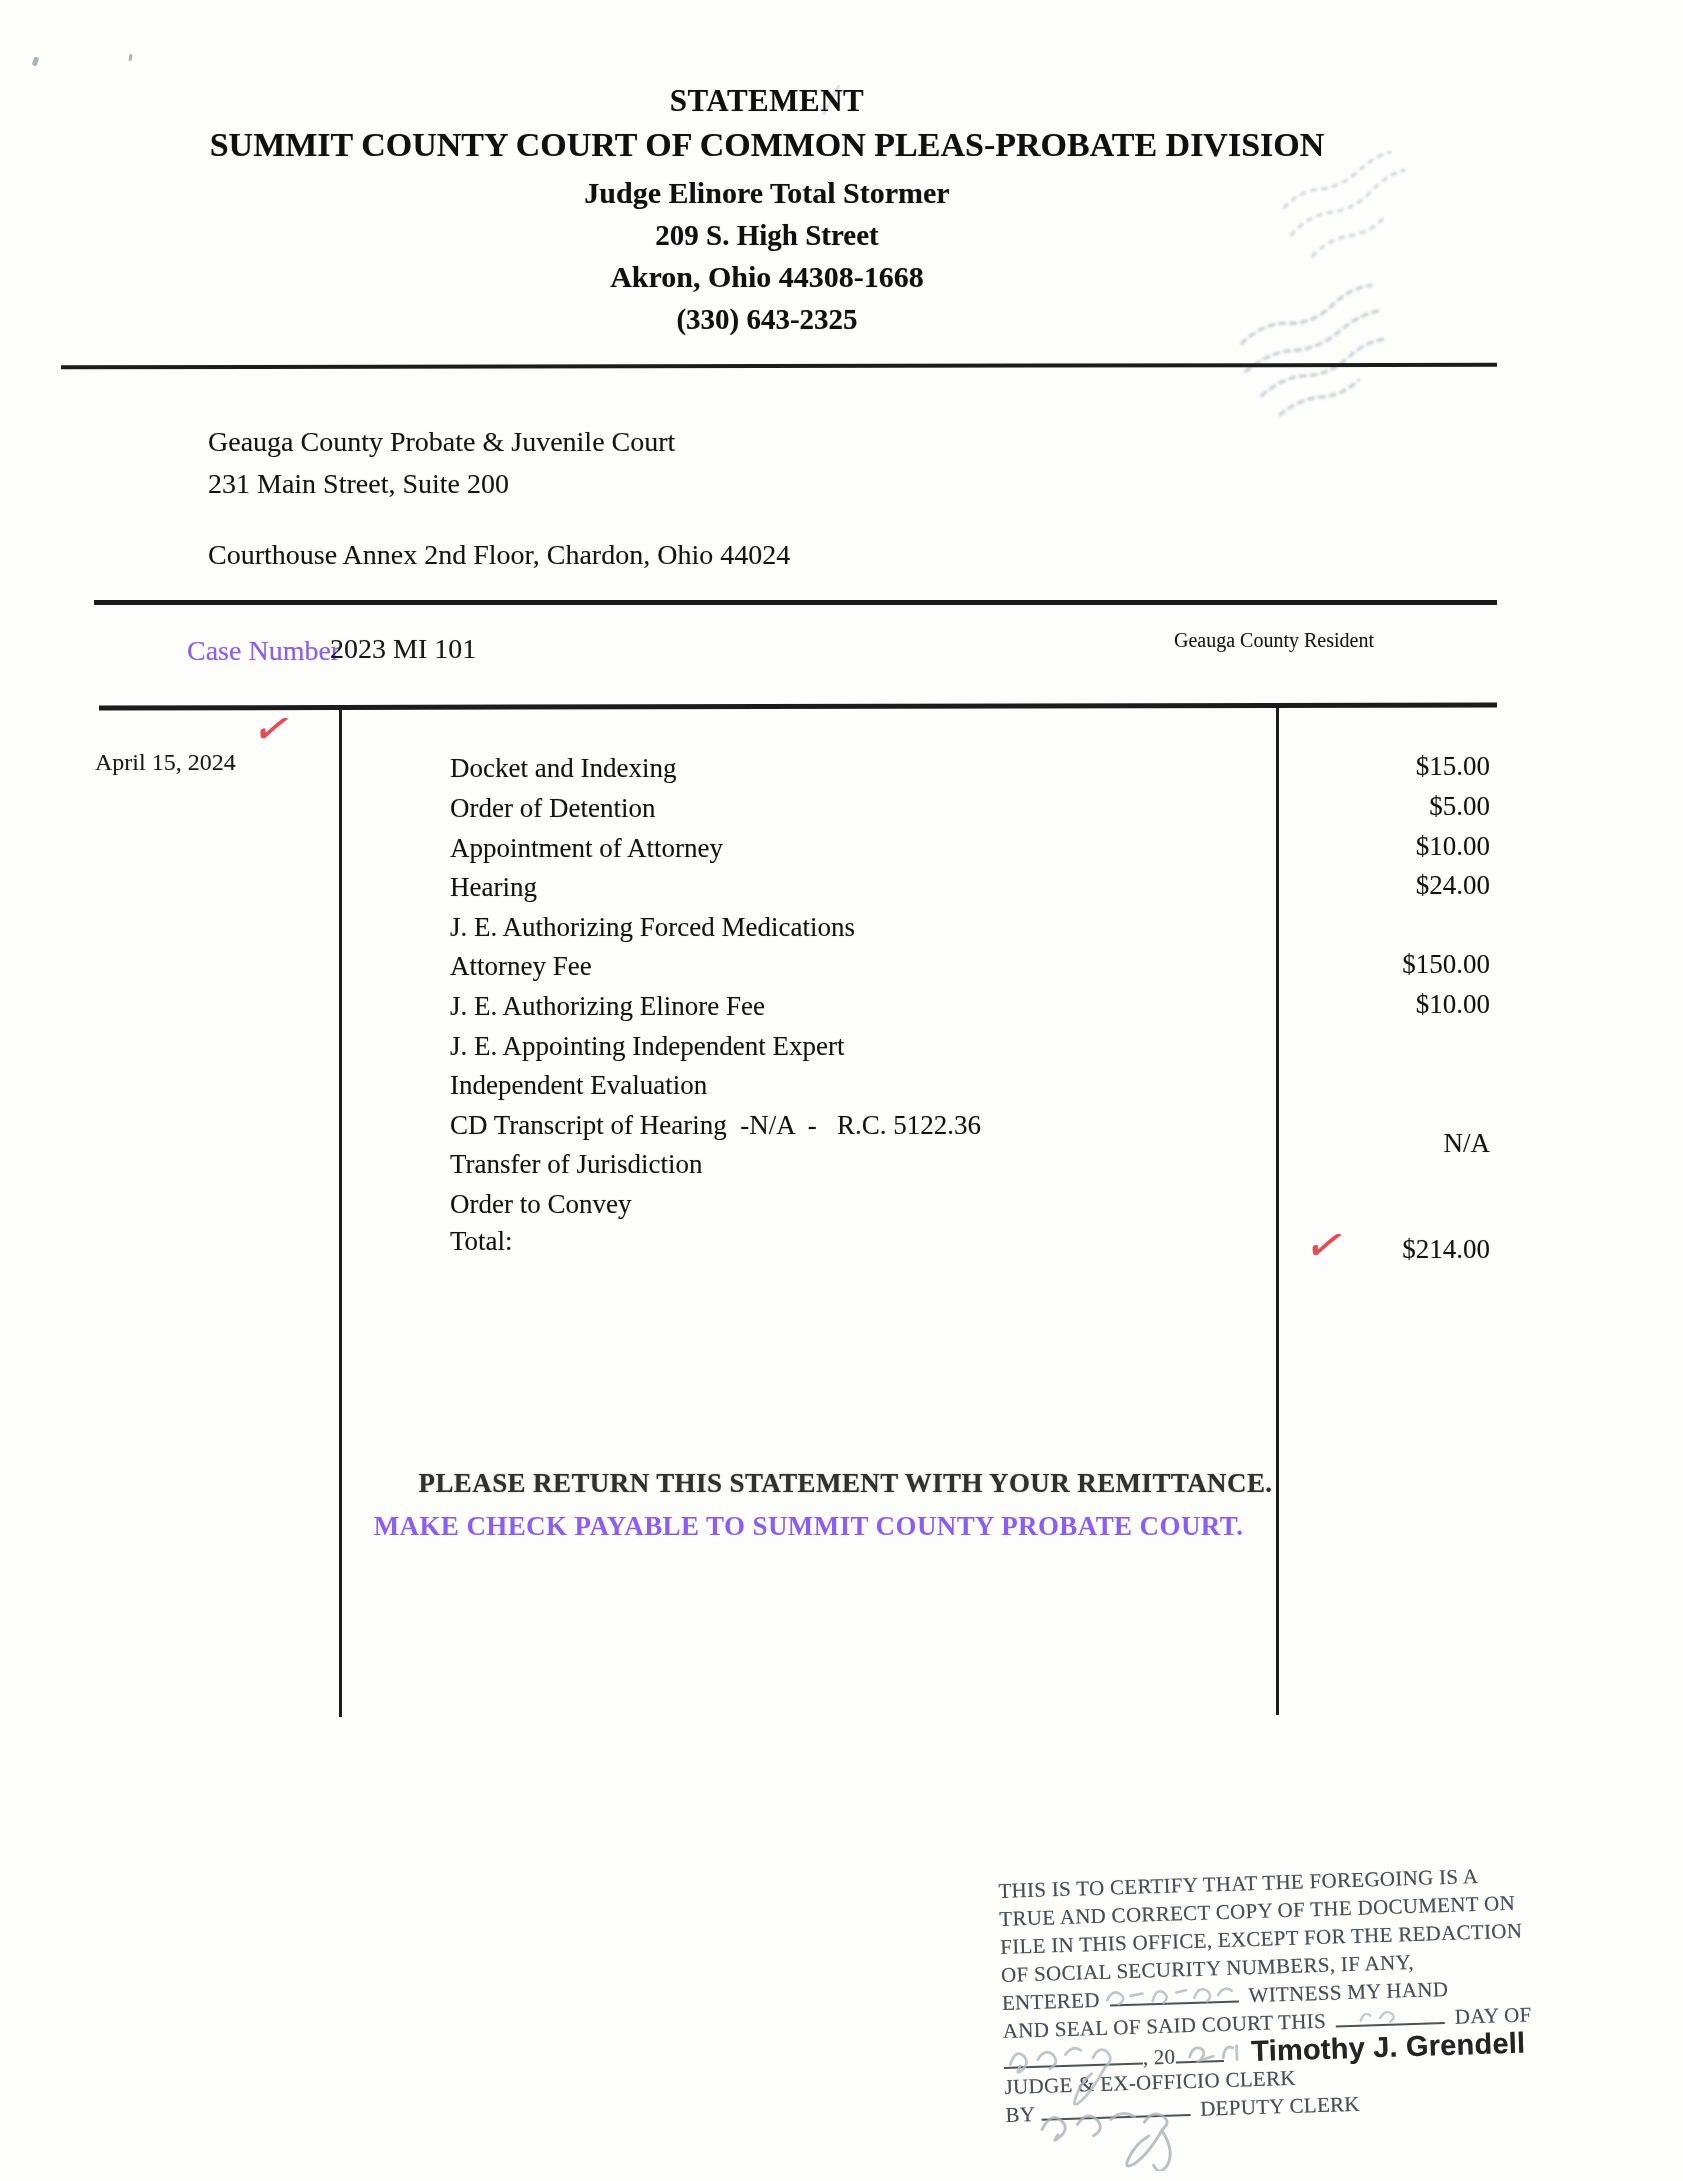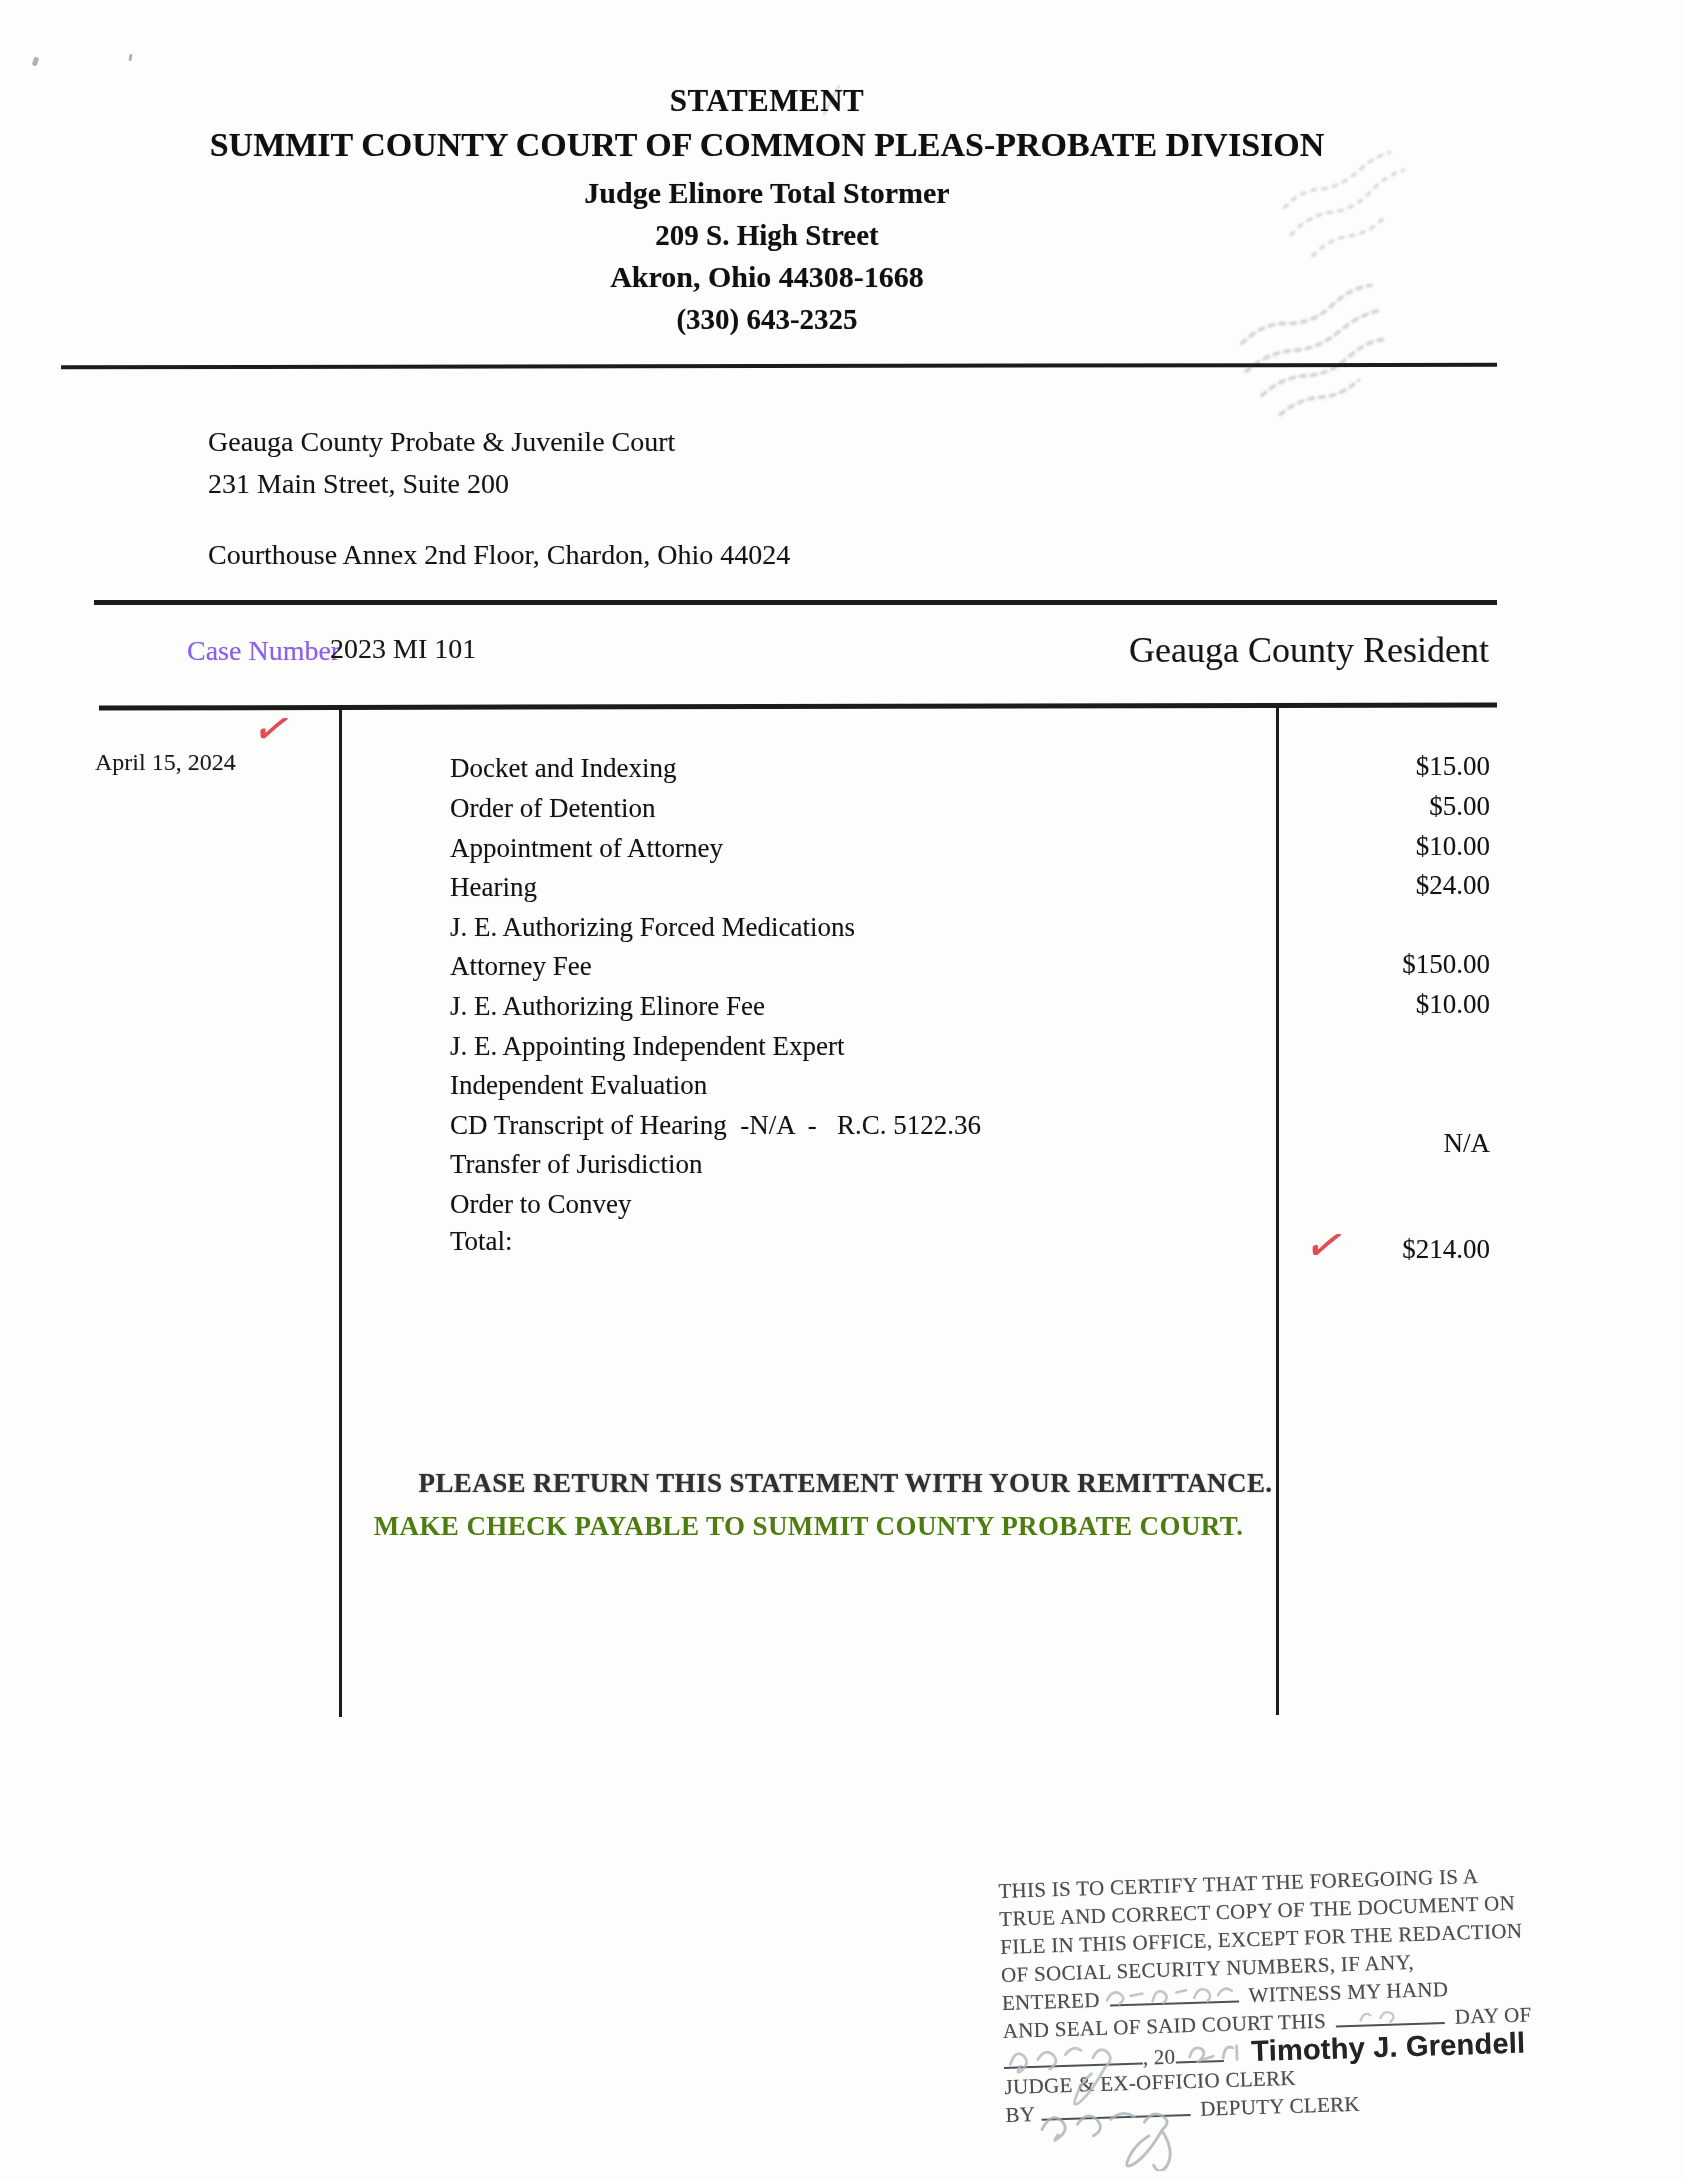--- a/index.html
+++ b/index.html
@@ -34,41 +34,41 @@
   .vline-left {left:339px;  top:707px; height:1010px;}
   .vline-right{left:1276px; top:707px; height:1008px;}
 
   
   .rcp{left:208px; font-size:28px; color:#141414;}
   .rcp1{top:426px;} .rcp2{top:468px;} .rcp3{top:511px;margin-top:28px;}
 
   
   .case-label{left:143px; top:635px; font-size:28px; color:#8b5cf6;margin-left:44px;}
   .case-number{left:330px; top:633px; font-size:28px;}
-  .case-resident{left:1129px; top:629px; font-size:36px;}
+  .case-resident{left:1174px; top:629px; font-size:20px;}
 
   
   .stmt-date{left:95px; top:749px; font-size:24px; color:#1a1a1a;}
   .fee-row{left:450px; width:1040px; height:34px; font-size:27px; line-height:34px;}
   .fee-item{position:absolute; left:0; white-space:pre; color:#121212;}
   .fee-amount{position:absolute; right:0; top:-2px; color:#121212;}
 
   .check{
     font-family:"DejaVu Sans", sans-serif;
     color:#e24c55; font-weight:bold;
     transform:rotate(9deg) skewX(-8deg);
     text-shadow:0 0 1px rgba(226,76,85,.6);
   }
   .check-date {left:255px;  top:703px; font-size:44px;}
   .check-total{left:1307px; top:1218px; font-size:46px;}
 
   
   .remit{left:343px; width:931px; text-align:center; font-weight:bold; letter-spacing:0.4px;}
   .remit1{top:1468px; font-size:27px; color:#30302f; text-shadow:0 0 1.4px rgba(40,40,40,.55); filter:blur(0.2px);padding-left:37px;}
-  .remit2{top:1511px; font-size:27px; color:#4d7c0f;}
+  .remit2{top:1511px; font-size:27px; color:#8b5cf6;}
 
   
   .cert{
     left:998px; top:1877px; width:560px;
     transform:rotate(-1.8deg); transform-origin:0 0;
     font-size:21px; color:#4a4e52; line-height:28px;
     letter-spacing:0.3px;
     text-shadow:0 0 0.8px rgba(90,95,100,.5);
   }
   .cert .line{height:28px; white-space:nowrap;}

